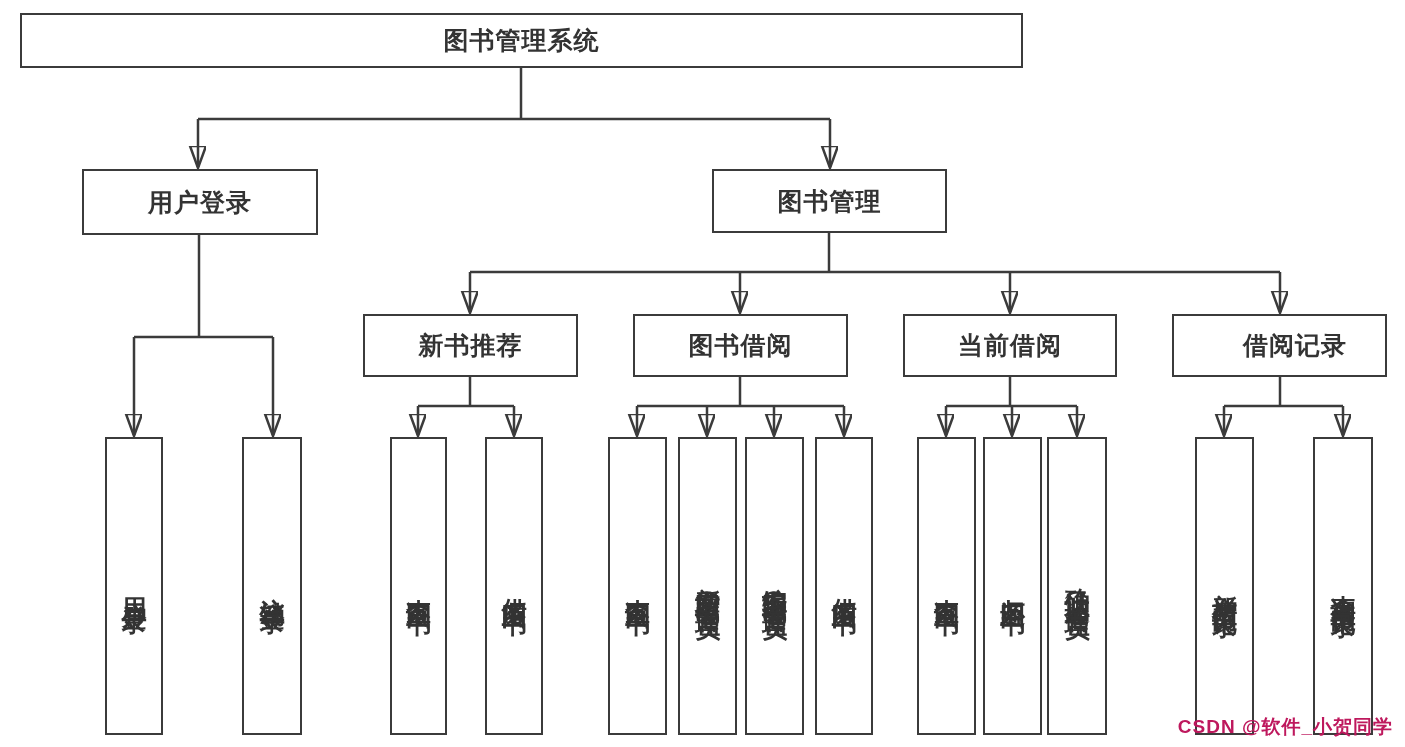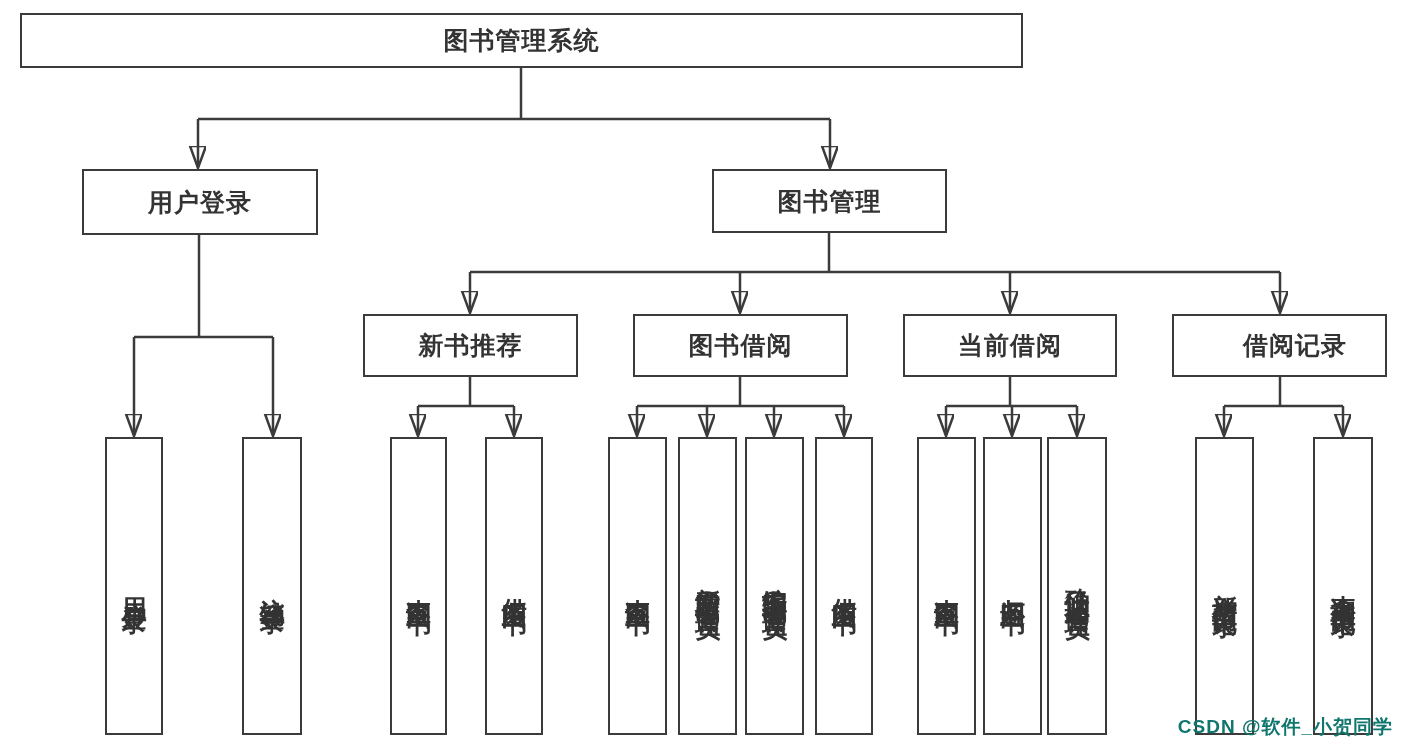--- a/index.html
+++ b/index.html
@@ -27,21 +27,21 @@
     font-size:25px;
     letter-spacing:4px;
     line-height:1.1;
     color:#333333;
     white-space:nowrap;
   }
   .watermark{
     position:absolute;
     right:12px;bottom:7px;
     font-size:19px;
-    color:#0f766e;
+    color:#be185d;
     letter-spacing:1px;
   }
 </style>
 </head>
 <body>
 
 <div class="canvas">
 
   <svg class="edges" width="1405" height="747" viewBox="0 0 1405 747">
     <defs>

